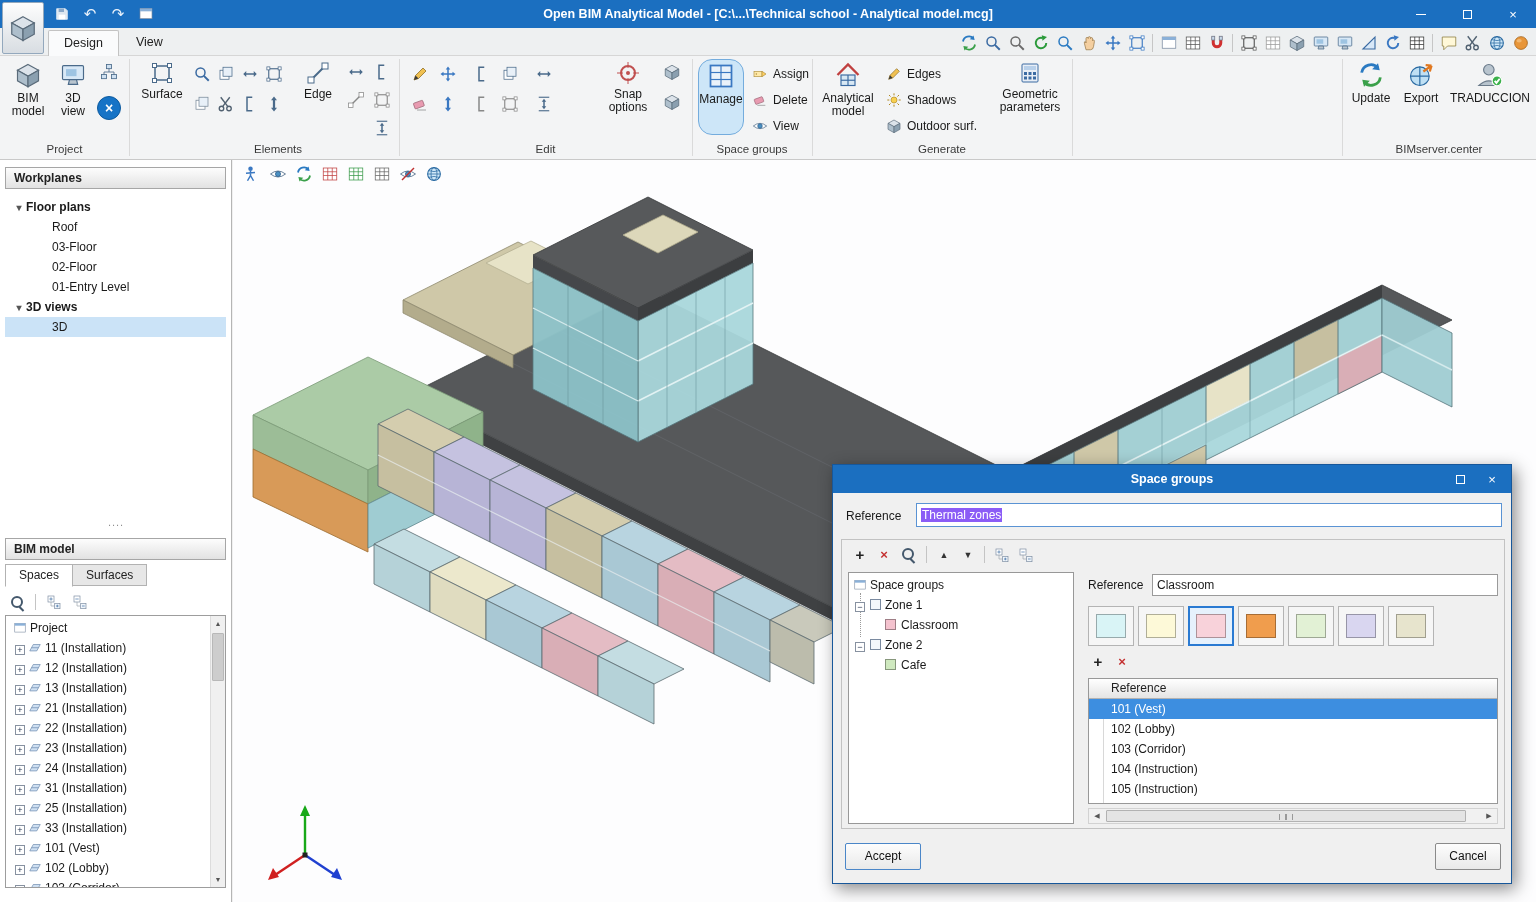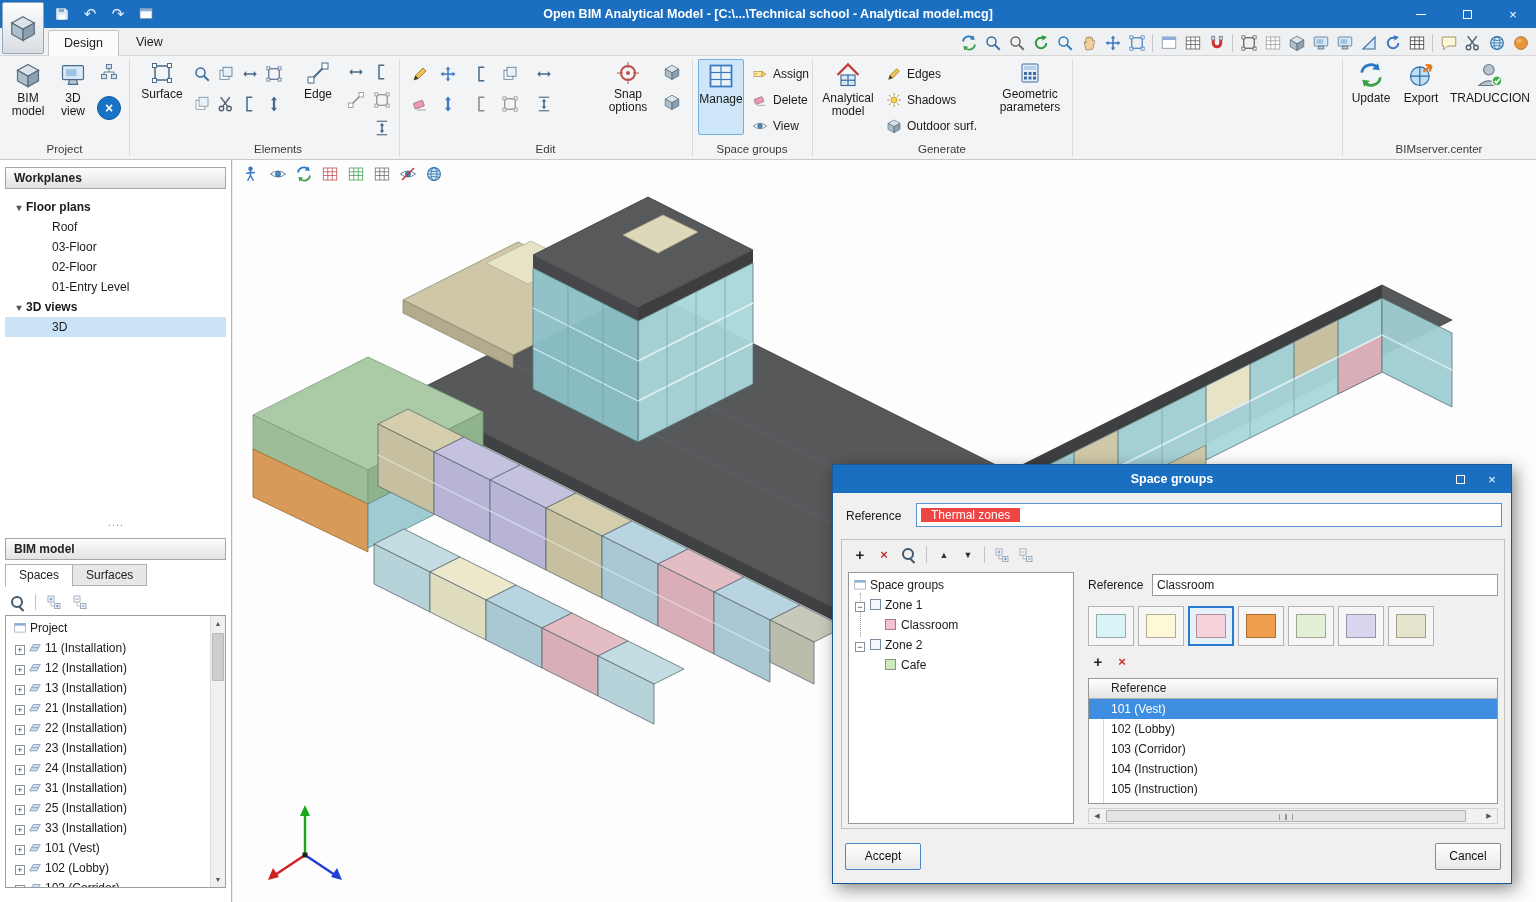--- a/index.html
+++ b/index.html
@@ -23,21 +23,21 @@
 .rtab{height:26px;line-height:25px;padding:0 15px;font-size:12.5px;color:#222}
 .rtab.active{background:#fafbfc;border:1px solid #c3c3c3;border-bottom:none;border-radius:2px 2px 0 0}
 #viewtools{position:absolute;right:4px;top:2px;height:25px;display:flex;align-items:center;gap:1px}
 .vt{width:23px;height:23px;display:flex;align-items:center;justify-content:center}
 .vtsep{width:1px;height:18px;background:#c6c6c6;margin:0 3px}
 
 #ribbon{position:absolute;left:0;top:56px;width:1536px;height:104px;background:#f3f4f5;border-bottom:1px solid #c9c9c9}
 .rgsep{position:absolute;top:3px;height:97px;width:1px;background:#dadada}
 .glabel{position:absolute;top:86px;font-size:11.5px;color:#3a3a3a;text-align:center;height:14px;line-height:14px}
 .vbtn{position:absolute;display:flex;flex-direction:column;align-items:center;gap:3px;font-size:12px;line-height:13px;text-align:center;padding-top:2px}
-.vbtn.hl{background:#cde6f8;border:1px solid #74acdd;border-radius:2px}
+.vbtn.hl{background:#cde6f8;border:1px solid #74acdd;border-radius:14px}
 .hbtn{position:absolute;display:flex;align-items:center;gap:5px;height:20px;font-size:12px;white-space:nowrap}
 .mini{position:absolute;width:20px;height:20px;display:flex;align-items:center;justify-content:center}
 .bluex{position:absolute;width:24px;height:24px;border-radius:50%;background:#1673c6;color:#fff;font-weight:bold;font-size:14px;display:flex;align-items:center;justify-content:center;border:1px solid #0d5a9e}
 
 #leftpanel{position:absolute;left:0;top:160px;width:232px;height:742px;background:#fff;border-right:1px solid #b5b5b5}
 .phdr{position:absolute;left:5px;width:221px;height:22px;background:linear-gradient(#fdfdfd,#e2e2e2);border:1px solid #a6a6a6;line-height:20px;font-weight:bold;padding-left:8px;font-size:12px;color:#222}
 .trow{position:absolute;left:5px;width:221px;height:20px;line-height:20px;white-space:nowrap;font-size:12px}
 .trow.sel{background:#cbe3f7}
 .chev{display:inline-block;width:14px;text-align:center;color:#555;font-size:10px}
 .bold{font-weight:bold}
@@ -61,21 +61,21 @@
 #canvastools{position:absolute;left:8px;top:4px;display:flex;gap:4px;z-index:2}
 .ct{width:22px;height:20px;display:flex;align-items:center;justify-content:center}
 
 #dlg{position:absolute;left:832px;top:464px;width:680px;height:420px;background:#f0f0f0;border:1px solid #17579a;box-shadow:4px 5px 16px rgba(0,0,0,.45);z-index:50}
 #dlgtitle{position:absolute;left:0;top:0;right:0;height:28px;background:#1b6fc0}
 #dlgtitle .cap{position:absolute;left:0;right:0;top:0;height:28px;line-height:28px;text-align:center;color:#fff;font-weight:bold;font-size:12.5px}
 .dtb{position:absolute;top:0;width:34px;height:28px;display:flex;align-items:center;justify-content:center;color:#fff;font-size:13px}
 .dlbl{position:absolute;height:22px;line-height:22px;font-size:12px;color:#1a1a1a}
 .dinput{position:absolute;background:#fff;border:1px solid #9a9a9a;font-size:12px;line-height:22px;padding:0 4px;font-family:"Liberation Sans",sans-serif;color:#1a1a1a}
 .dinput.focus{border-color:#5a93d4}
-.selr{background:#ef4444;color:#fff;padding:0 10px}
+.selr{background:#8b5cf6;color:#fff;padding:0 1px}
 #dgroup{position:absolute;left:8px;top:74px;width:664px;height:290px;border:1px solid #c2c2c2;background:#f0f0f0}
 .ticon{position:absolute;top:5px;width:20px;height:19px;display:flex;align-items:center;justify-content:center;font-size:13px}
 .tsep{position:absolute;top:6px;width:1px;height:17px;background:#c4c4c4}
 #dtree{position:absolute;left:6px;top:32px;width:226px;height:252px;background:#fff;border:1px solid #989898;overflow:hidden}
 .dtrow{position:absolute;left:0;right:0;height:20px;line-height:20px;white-space:nowrap;font-size:12px}
 .zicon{display:inline-block;width:11px;height:11px;border:1px solid #7a8aa0;background:#f3f7fb;vertical-align:-1px}
 .chip{display:inline-block;width:11px;height:11px;border:1px solid rgba(0,0,0,.35);vertical-align:-1px}
 .dot-v{position:absolute;border-left:1px dotted #9a9a9a}
 .swb{position:absolute;top:66px;width:46px;height:40px;background:#f6f6f6;border:1px solid #b4b4b4;display:flex;align-items:center;justify-content:center}
 .swb.sel{border:2px solid #2a7ad2;background:#e6f1fc}

